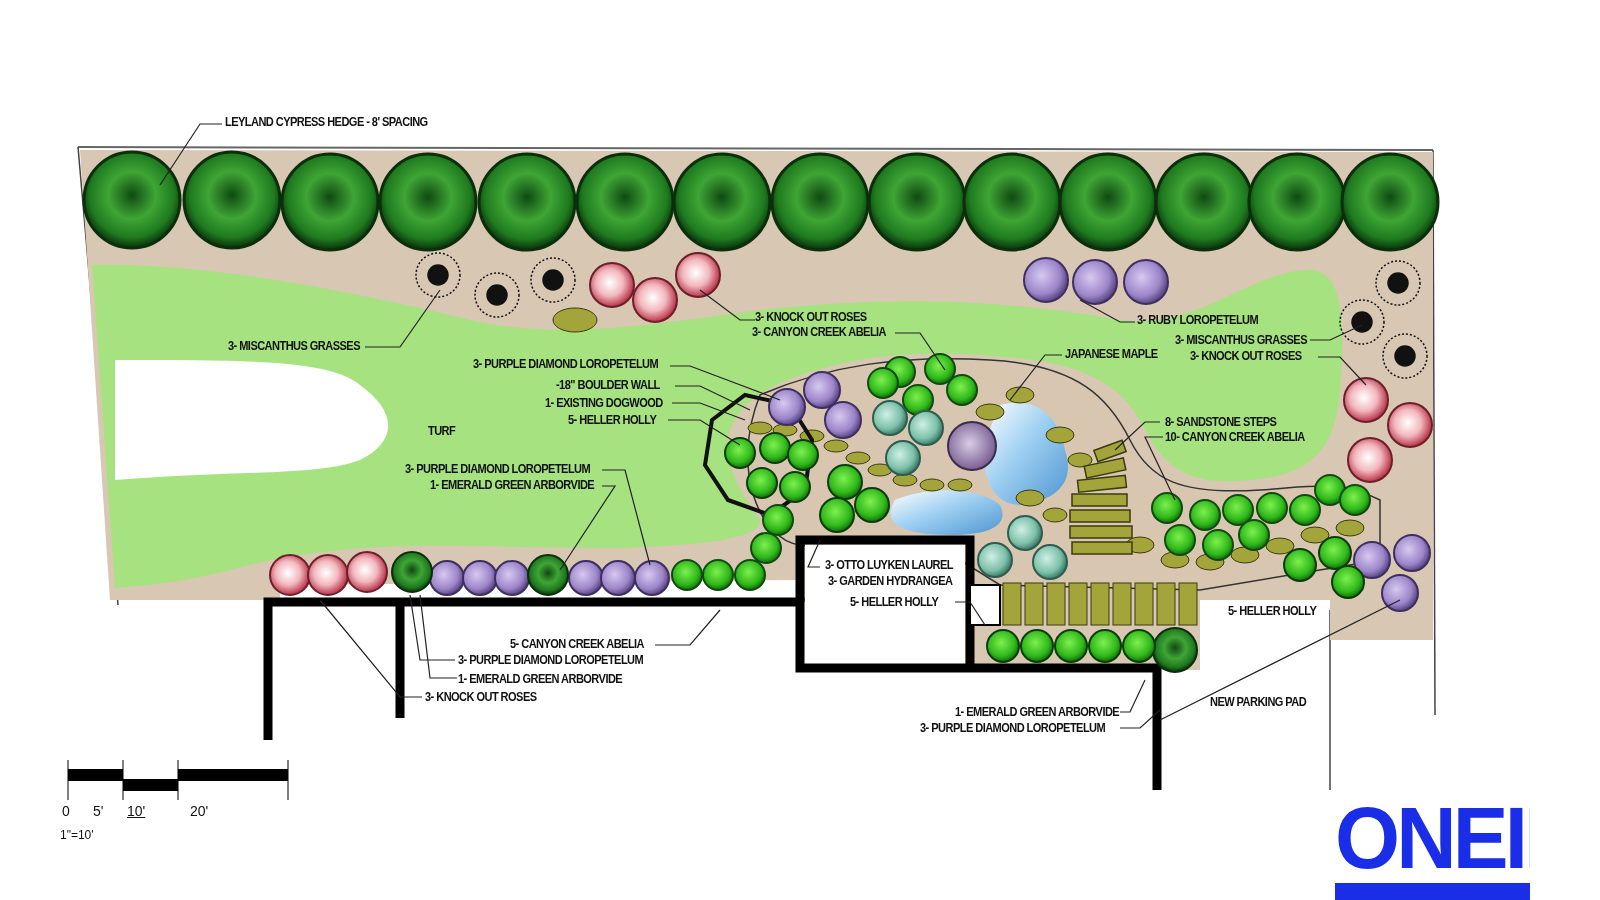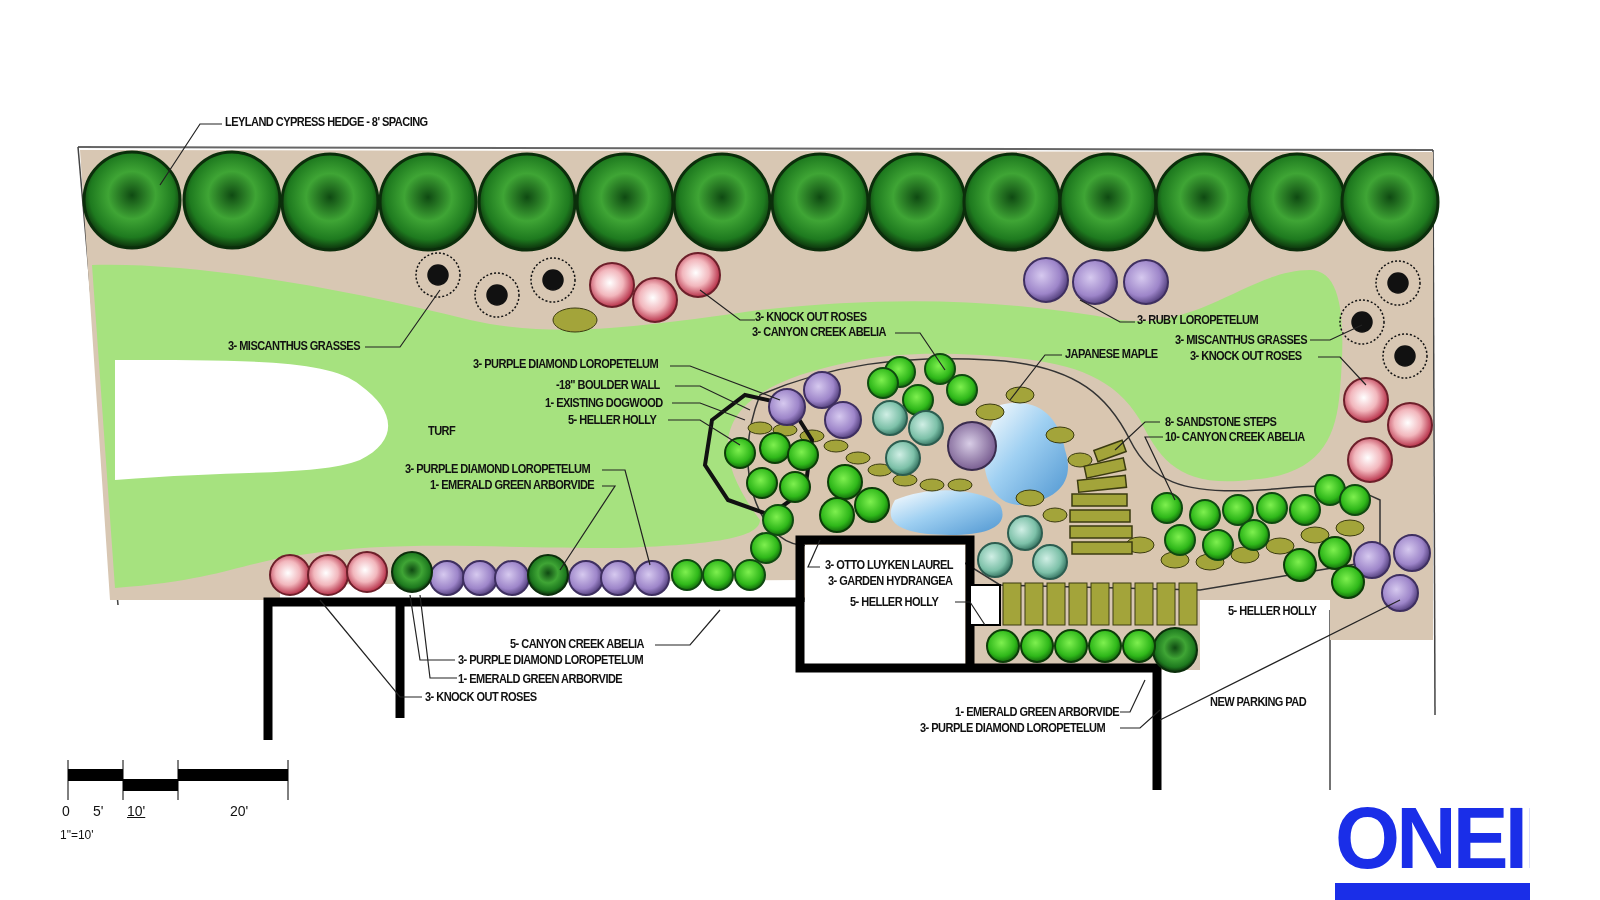--- a/index.html
+++ b/index.html
@@ -331,19 +331,19 @@
 <div class="lbl" style="left:458px;top:653px;">3- Purple Diamond Loropetelum</div>
 <div class="lbl" style="left:458px;top:672px;">1- Emerald Green Arborvide</div>
 <div class="lbl" style="left:425px;top:690px;">3- Knock Out Roses</div>
 <div class="lbl" style="left:955px;top:705px;">1- Emerald Green Arborvide</div>
 <div class="lbl" style="left:920px;top:721px;">3- Purple Diamond Loropetelum</div>
 <div class="lbl" style="left:1210px;top:695px;">New Parking Pad</div>
 
 <div class="scale-lbl" style="left:62px;top:803px;">0</div>
 <div class="scale-lbl" style="left:93px;top:803px;">5'</div>
 <div class="scale-lbl" style="left:127px;top:803px;text-decoration:underline;">10'</div>
-<div class="scale-lbl" style="left:190px;top:803px;margin-left:40px;">20'</div>
+<div class="scale-lbl" style="left:190px;top:803px;">20'</div>
 <div class="scale-lbl" style="left:60px;top:828px;font-size:12px;">1"=10'</div>
 
 <div class="logo">
   <div class="logo-text">ONEILL</div>
   <div class="logo-bar"></div>
 </div>
 
 </body></html>

